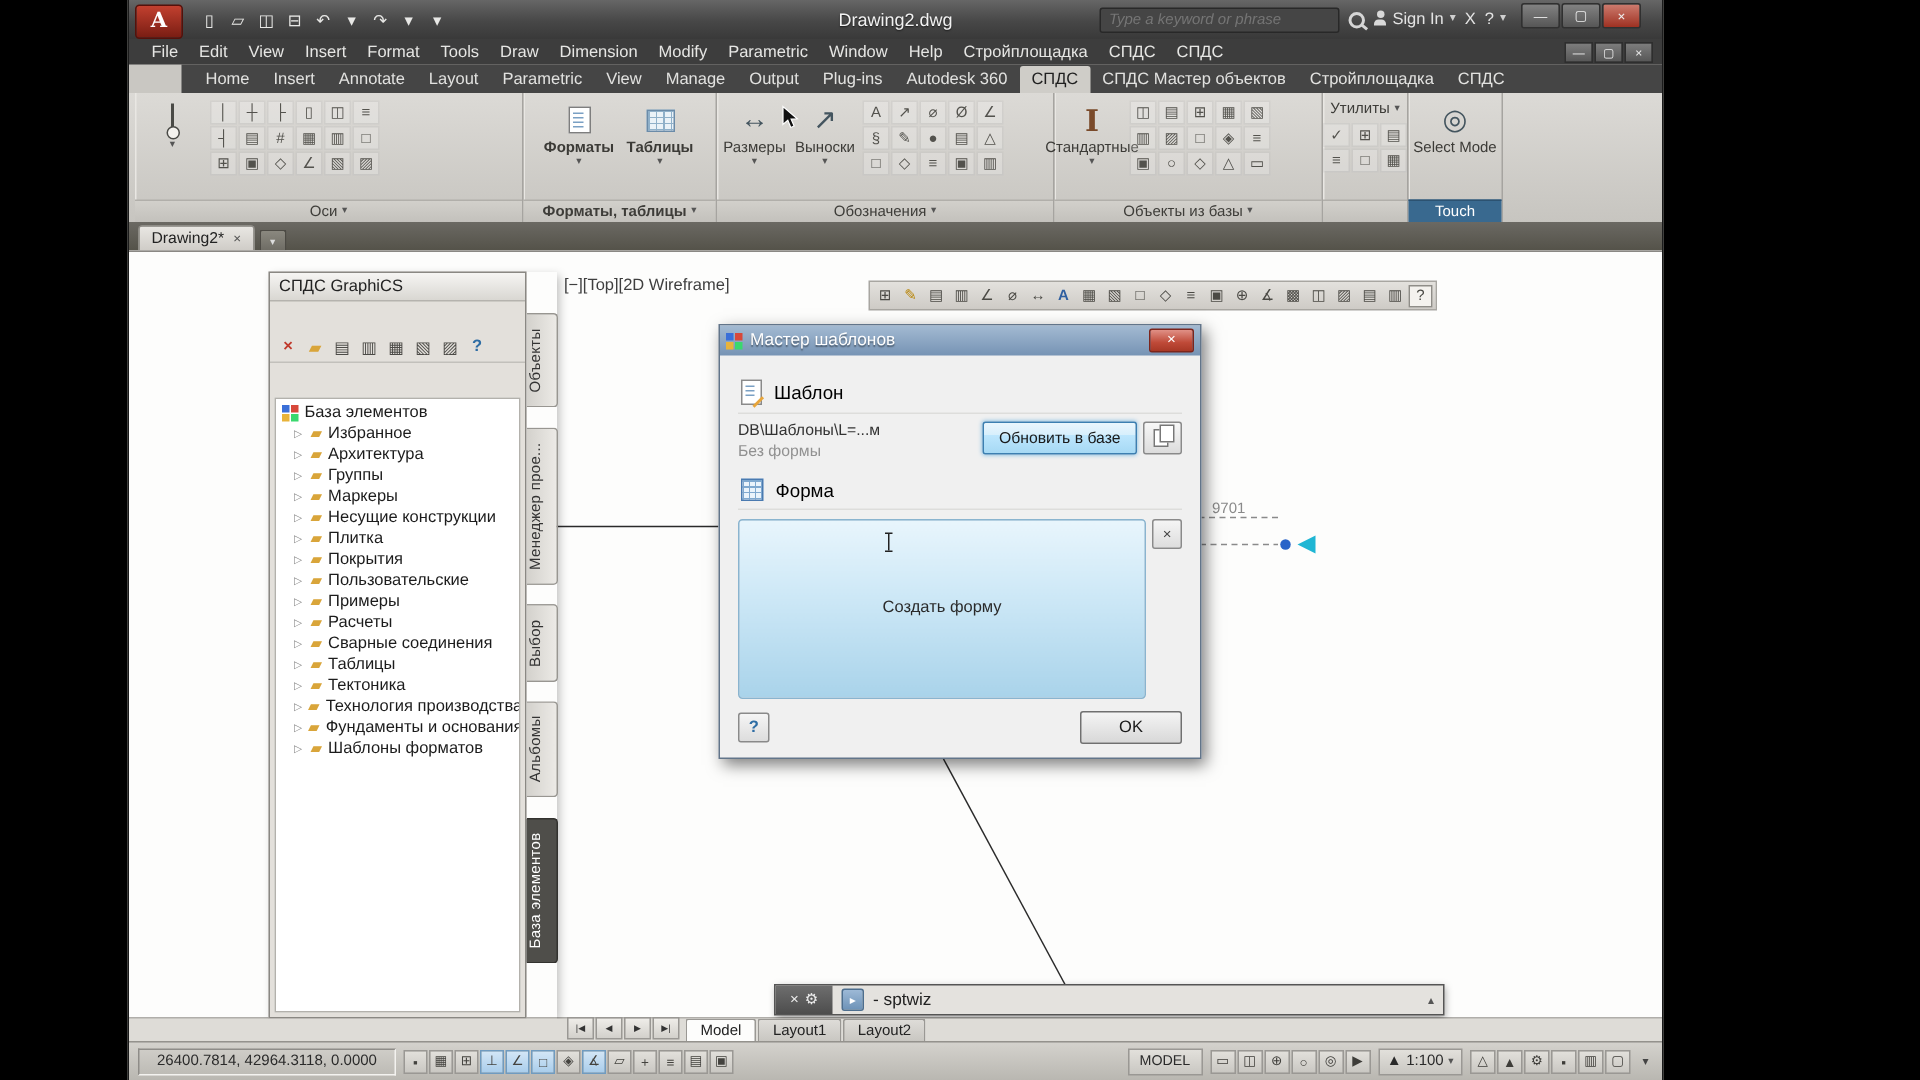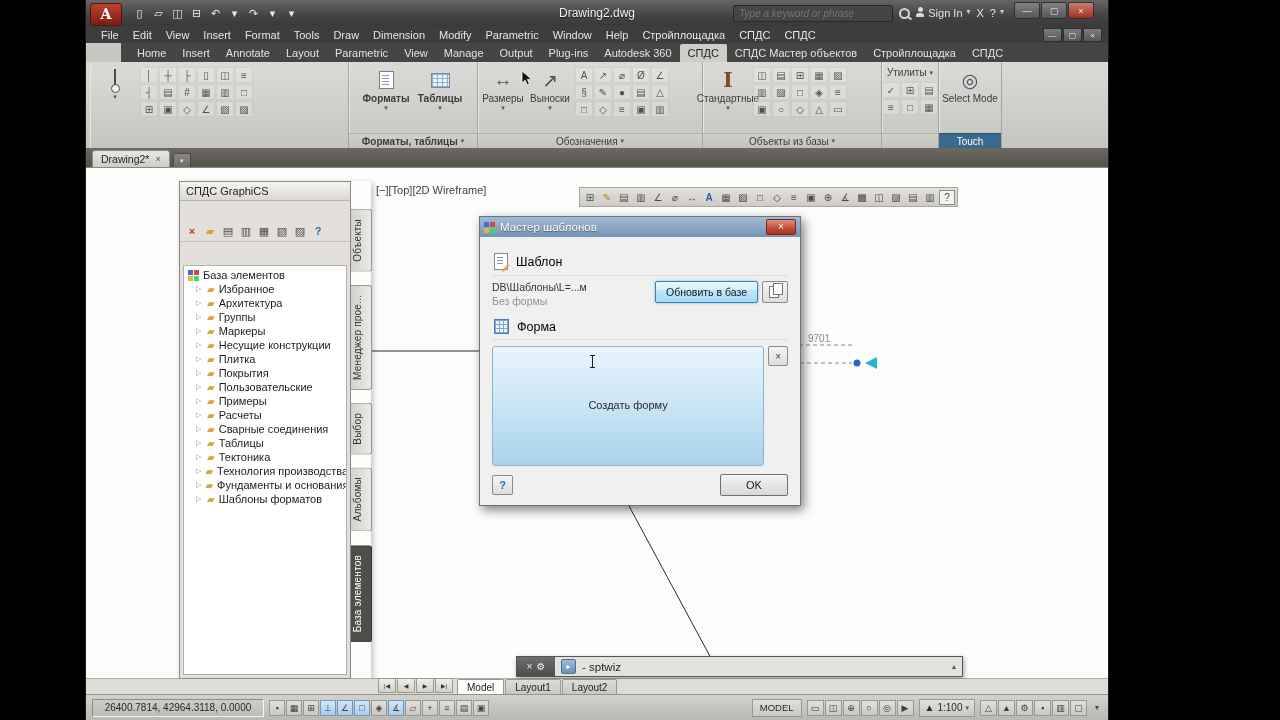--- a/index.html
+++ b/index.html
@@ -317,20 +317,24 @@
             <span class="gi">▥</span>
             <span class="gi">□</span>
             <span class="gi">⊞</span>
             <span class="gi">▣</span>
             <span class="gi">◇</span>
             <span class="gi">∠</span>
             <span class="gi">▧</span>
             <span class="gi">▨</span>
           </div>
       </div>
+      <div class="panel-label">
+        <span>Оси</span>
+        <span class="caret">▾</span>
+      </div>
     </div>
 
     <div class="panel" style="width:128px;font-weight:bold;">
       <div class="panel-content" style="justify-content:center;gap:10px;">
         <div class="bb">
           <div class="bb-ic">
               <span class="i-sheet"></span>
             </div>
           <span class="bb-label">Форматы</span>
           <span class="caret">▾</span>

